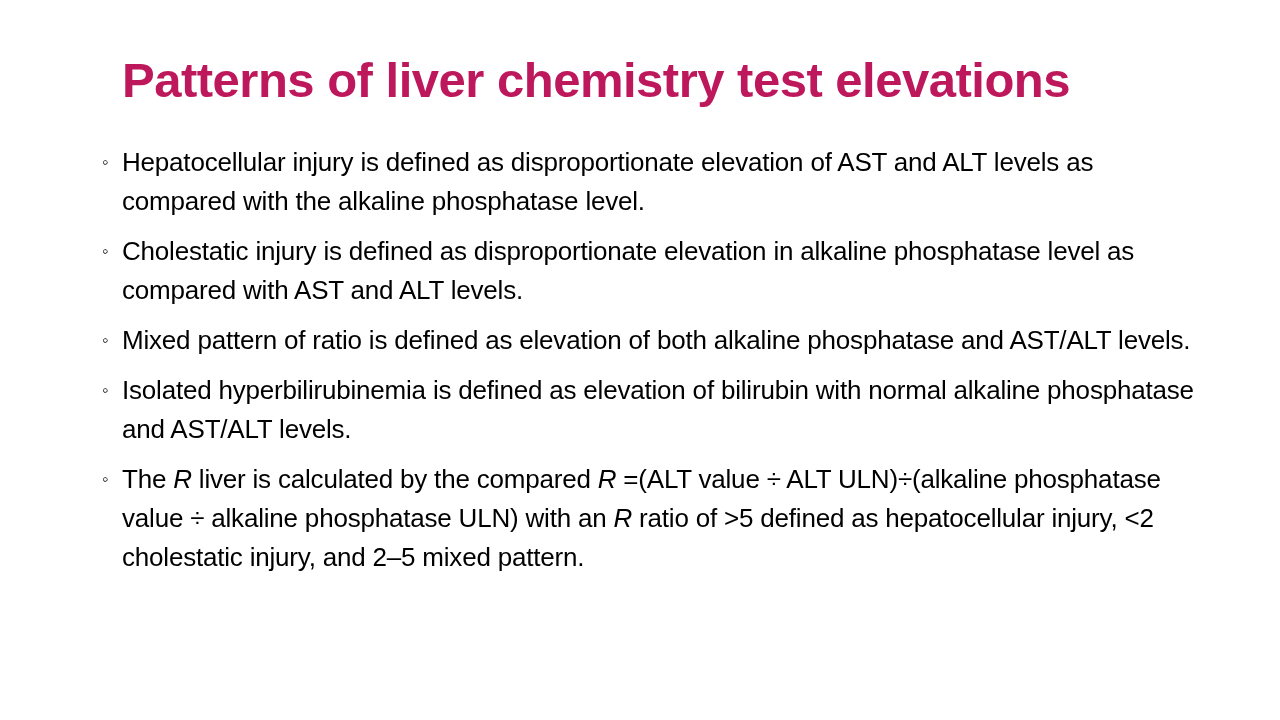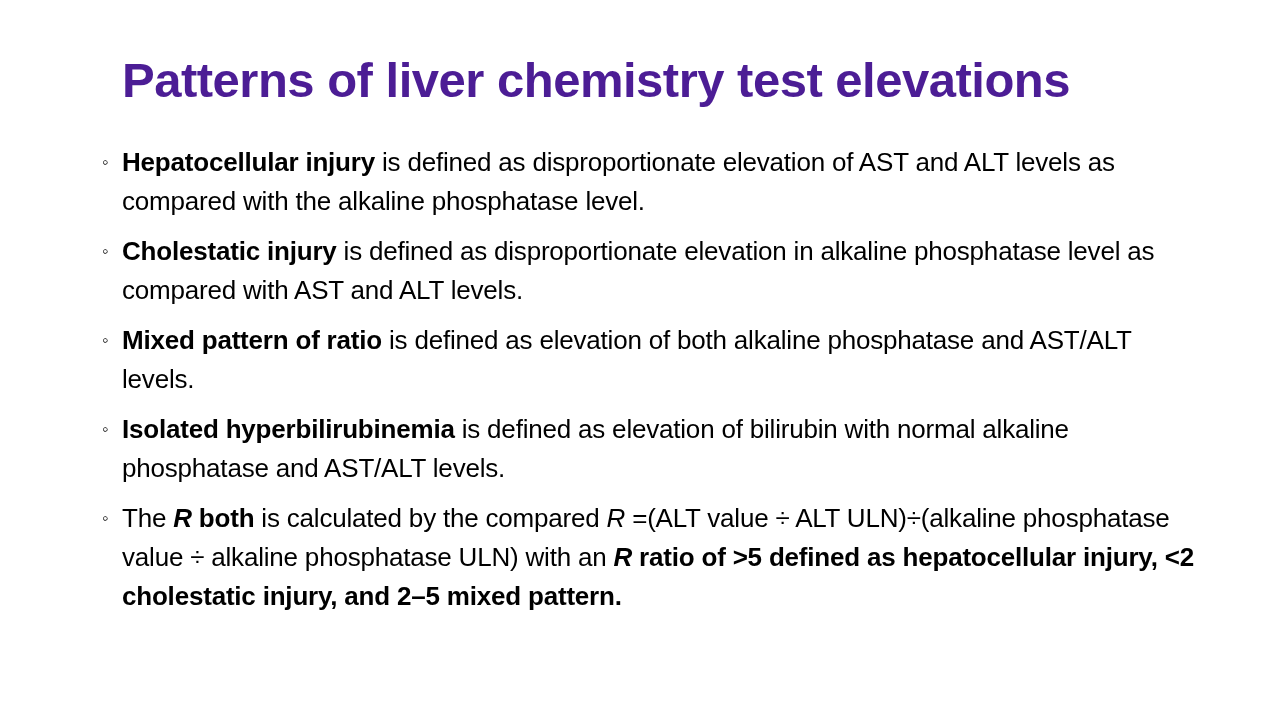--- a/index.html
+++ b/index.html
@@ -1,21 +1,21 @@
 <!DOCTYPE html>
 <html><head>
   <meta charset="utf-8">
   <style>
     html, body { margin: 0; padding: 0; background: #ffffff; }
     body { width: 1280px; height: 720px; overflow: hidden; position: relative; font-family: "Liberation Sans", "DejaVu Sans", sans-serif; color: #000; }
-    .title { position: absolute; left: 122px; top: 52px; font-size: 49px; font-weight: bold; color: #4c1d95; letter-spacing: -0.5px; white-space: nowrap; }
+    .title { position: absolute; left: 122px; top: 52px; font-size: 49px; font-weight: bold; color: #be185d; letter-spacing: -0.5px; white-space: nowrap; }
     .bullets { position: absolute; left: 102px; top: 143px; width: 1100px; margin: 0; padding: 0; list-style: none; }
     .bullet { position: relative; padding-left: 20px; font-size: 26px; line-height: 39px; margin-bottom: 11px; letter-spacing: -0.2px; }
     .bullet-marker { position: absolute; left: 0; top: 0; font-size: 18px; line-height: 39px; }
-    .bullet b { font-weight: bold; }
+    .bullet b { font-weight: normal; }
     .bullet i { font-style: italic; }
   </style>
 </head>
 <body>
 
 <div class="title">Patterns of liver chemistry test elevations</div>
 
 <ul class="bullets">
   <li class="bullet">
     <span class="bullet-marker">◦</span><span></span><b>Hepatocellular injury</b><span> is defined as disproportionate elevation of AST and ALT levels as compared with the alkaline phosphatase level.</span>
@@ -23,15 +23,15 @@
   <li class="bullet">
     <span class="bullet-marker">◦</span><span></span><b>Cholestatic injury</b><span> is defined as disproportionate elevation in alkaline phosphatase level as compared with AST and ALT levels.</span>
   </li>
   <li class="bullet">
     <span class="bullet-marker">◦</span><span> </span><b>Mixed pattern of ratio</b><span> is defined as elevation of both alkaline phosphatase and AST/ALT levels.</span>
   </li>
   <li class="bullet">
     <span class="bullet-marker">◦</span><span> </span><b>Isolated hyperbilirubinemia</b><span> is defined as elevation of bilirubin with normal alkaline phosphatase and AST/ALT levels.</span>
   </li>
   <li class="bullet">
-    <span class="bullet-marker">◦</span><span> The </span><b><i>R</i><span> both</span></b><span> is calculated by the compared </span><i>R</i><span> =(ALT value ÷ ALT ULN)÷(alkaline phosphatase value ÷ alkaline phosphatase ULN) with an </span><b><i>R</i><span> ratio of &gt;5 defined as hepatocellular injury, &lt;2 cholestatic injury, and 2–5 mixed pattern.</span></b>
+    <span class="bullet-marker">◦</span><span> The </span><b><i>R</i><span> liver</span></b><span> is calculated by the compared </span><i>R</i><span> =(ALT value ÷ ALT ULN)÷(alkaline phosphatase value ÷ alkaline phosphatase ULN) with an </span><b><i>R</i><span> ratio of &gt;5 defined as hepatocellular injury, &lt;2 cholestatic injury, and 2–5 mixed pattern.</span></b>
   </li>
 </ul>
 
 </body></html>

